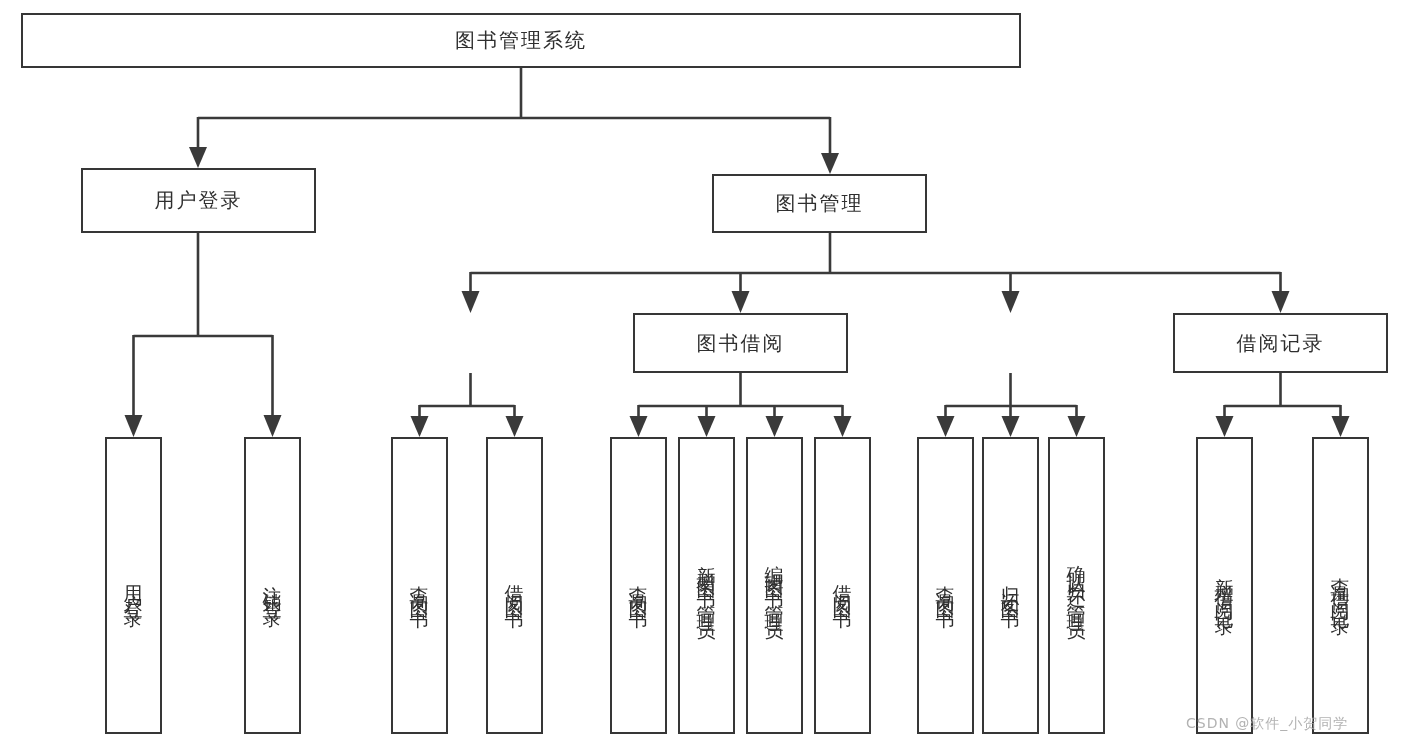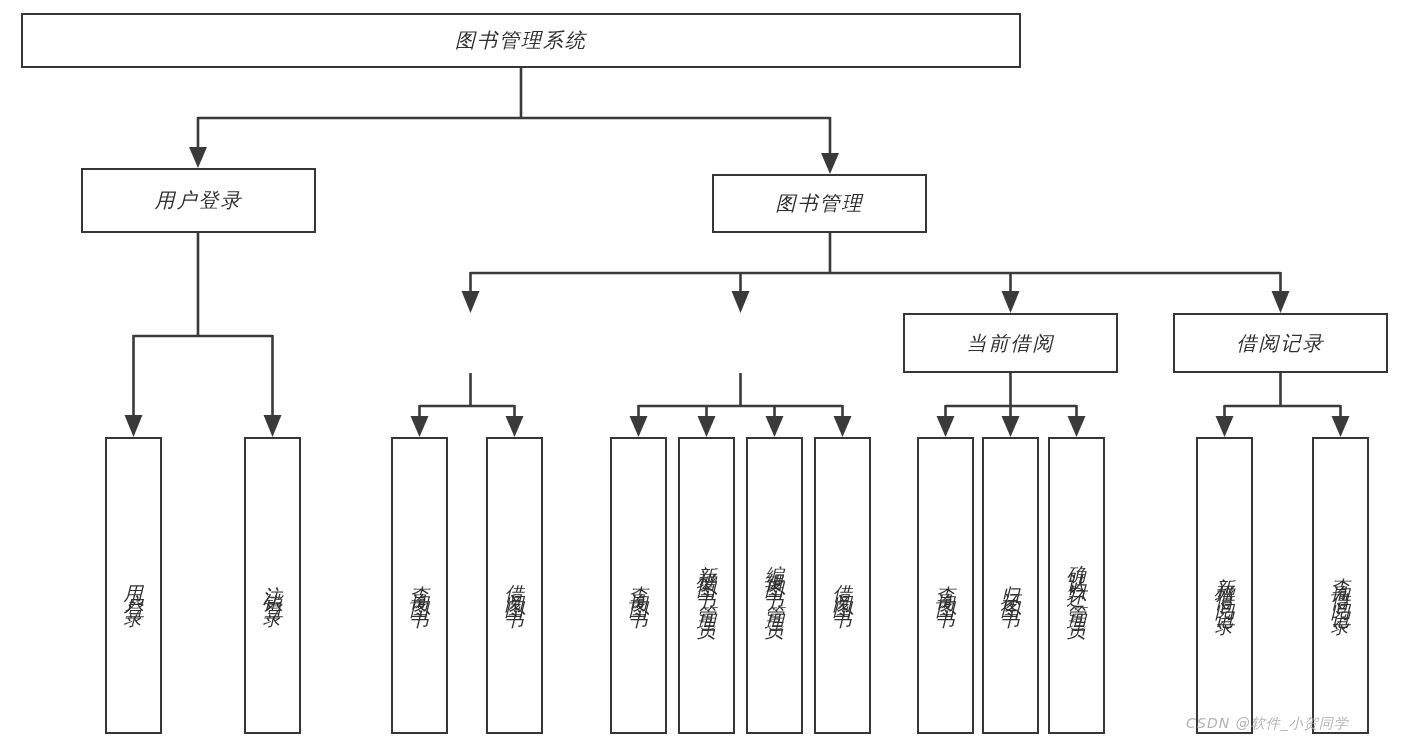--- a/index.html
+++ b/index.html
@@ -3,21 +3,20 @@
 <meta charset="utf-8">
 <style>
   html, body { margin: 0; padding: 0; background: #ffffff; }
   .canvas {
     position: relative;
     width: 1405px;
     height: 747px;
     background: #ffffff;
     font-family: "DejaVu Sans", "Liberation Sans", sans-serif;
     overflow: hidden;
-    font-style: italic;
   }
   .connectors {
     position: absolute;
     left: 0; top: 0;
     width: 1405px; height: 747px;
     pointer-events: none;
   }
   .hbox {
     position: absolute;
     box-sizing: border-box;
@@ -125,21 +124,21 @@
       <polygon points="1215.5,416 1233.5,416 1224.5,437"></polygon>
       <polygon points="1331.5,416 1349.5,416 1340.5,437"></polygon>
     </g>
   </svg>
 
   <div class="hbox" style="left:21px; top:13px; width:1000px; height:55px;">图书管理系统</div>
 
   <div class="hbox" style="left:81px; top:168px; width:235px; height:65px;">用户登录</div>
   <div class="hbox" style="left:712px; top:174px; width:215px; height:59px;">图书管理</div>
 
-  <div class="hbox" style="left:903px; top:313px; width:215px; height:60px;">当前借阅</div>
+  <div class="hbox" style="left:633px; top:313px; width:215px; height:60px;">图书借阅</div>
   <div class="hbox" style="left:1173px; top:313px; width:215px; height:60px;">借阅记录</div>
 
   <div class="vbox" style="left:105px;">
     <span class="vtext">用户登录</span>
   </div>
   <div class="vbox" style="left:244px;">
     <span class="vtext">注销登录</span>
   </div>
 
   <div class="vbox" style="left:391px;">

